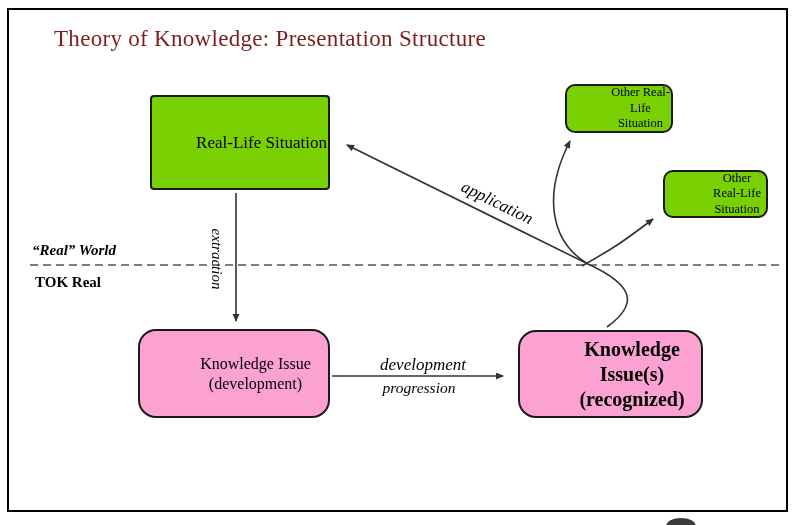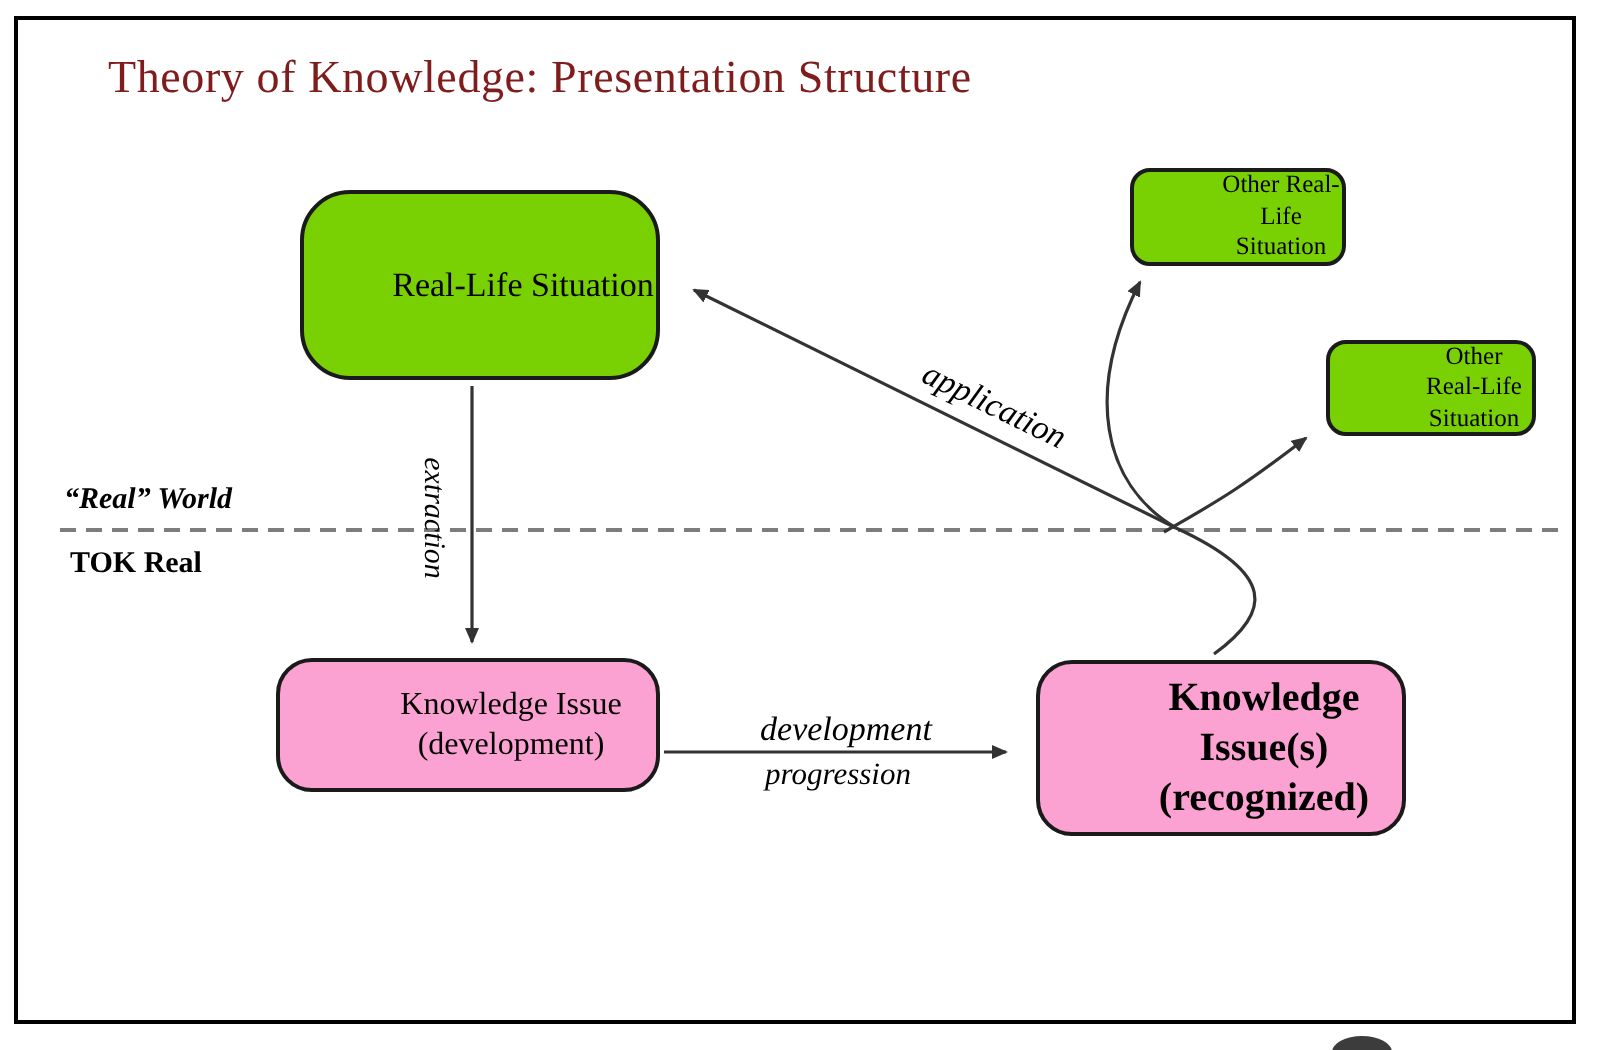--- a/index.html
+++ b/index.html
@@ -16,24 +16,24 @@
     letter-spacing:.3px;z-index:3;white-space:nowrap;
   }
   svg.lines{position:absolute;left:0;top:0;z-index:1;pointer-events:none;}
   .node{
     position:absolute;box-sizing:border-box;border:2px solid #1a1a1a;
     display:flex;flex-direction:column;align-items:center;justify-content:center;
     text-align:center;z-index:2;line-height:1.25;padding-left:43px;
   }
   .green{background:#79D104;}
   .pink{background:#FCA2D2;}
-  .node-real-life{left:150px;top:95px;width:180px;height:95px;border-radius:25px;font-size:17px;}
+  .node-real-life{left:150px;top:95px;width:180px;height:95px;border-radius:4px;font-size:17px;}
   .node-other1{left:565px;top:84px;width:108px;height:49px;border-radius:10px;font-size:12.5px;}
   .node-other2{left:663px;top:170px;width:105px;height:48px;border-radius:10px;font-size:12.5px;}
-  .node-ki1{left:138px;top:329px;width:192px;height:67px;border-radius:18px;font-size:16px;}
+  .node-ki1{left:138px;top:329px;width:192px;height:89px;border-radius:18px;font-size:16px;}
   .node-ki2{left:518px;top:330px;width:185px;height:88px;border-radius:18px;font-size:20px;font-weight:bold;}
   .edge-label{
     position:absolute;font-style:italic;z-index:3;white-space:nowrap;
     transform-origin:center center;
   }
   .lbl-extraction{left:216px;top:259px;font-size:15px;transform:translate(-50%,-50%) rotate(90deg);}
   .lbl-application{left:497px;top:203px;font-size:17px;transform:translate(-50%,-50%) rotate(26deg);}
   .lbl-development{left:423px;top:365px;font-size:17px;transform:translate(-50%,-50%);}
   .lbl-progression{left:419px;top:388px;font-size:15.5px;transform:translate(-50%,-50%);}
   .region-label{position:absolute;font-size:15px;font-weight:bold;z-index:3;white-space:nowrap;}

